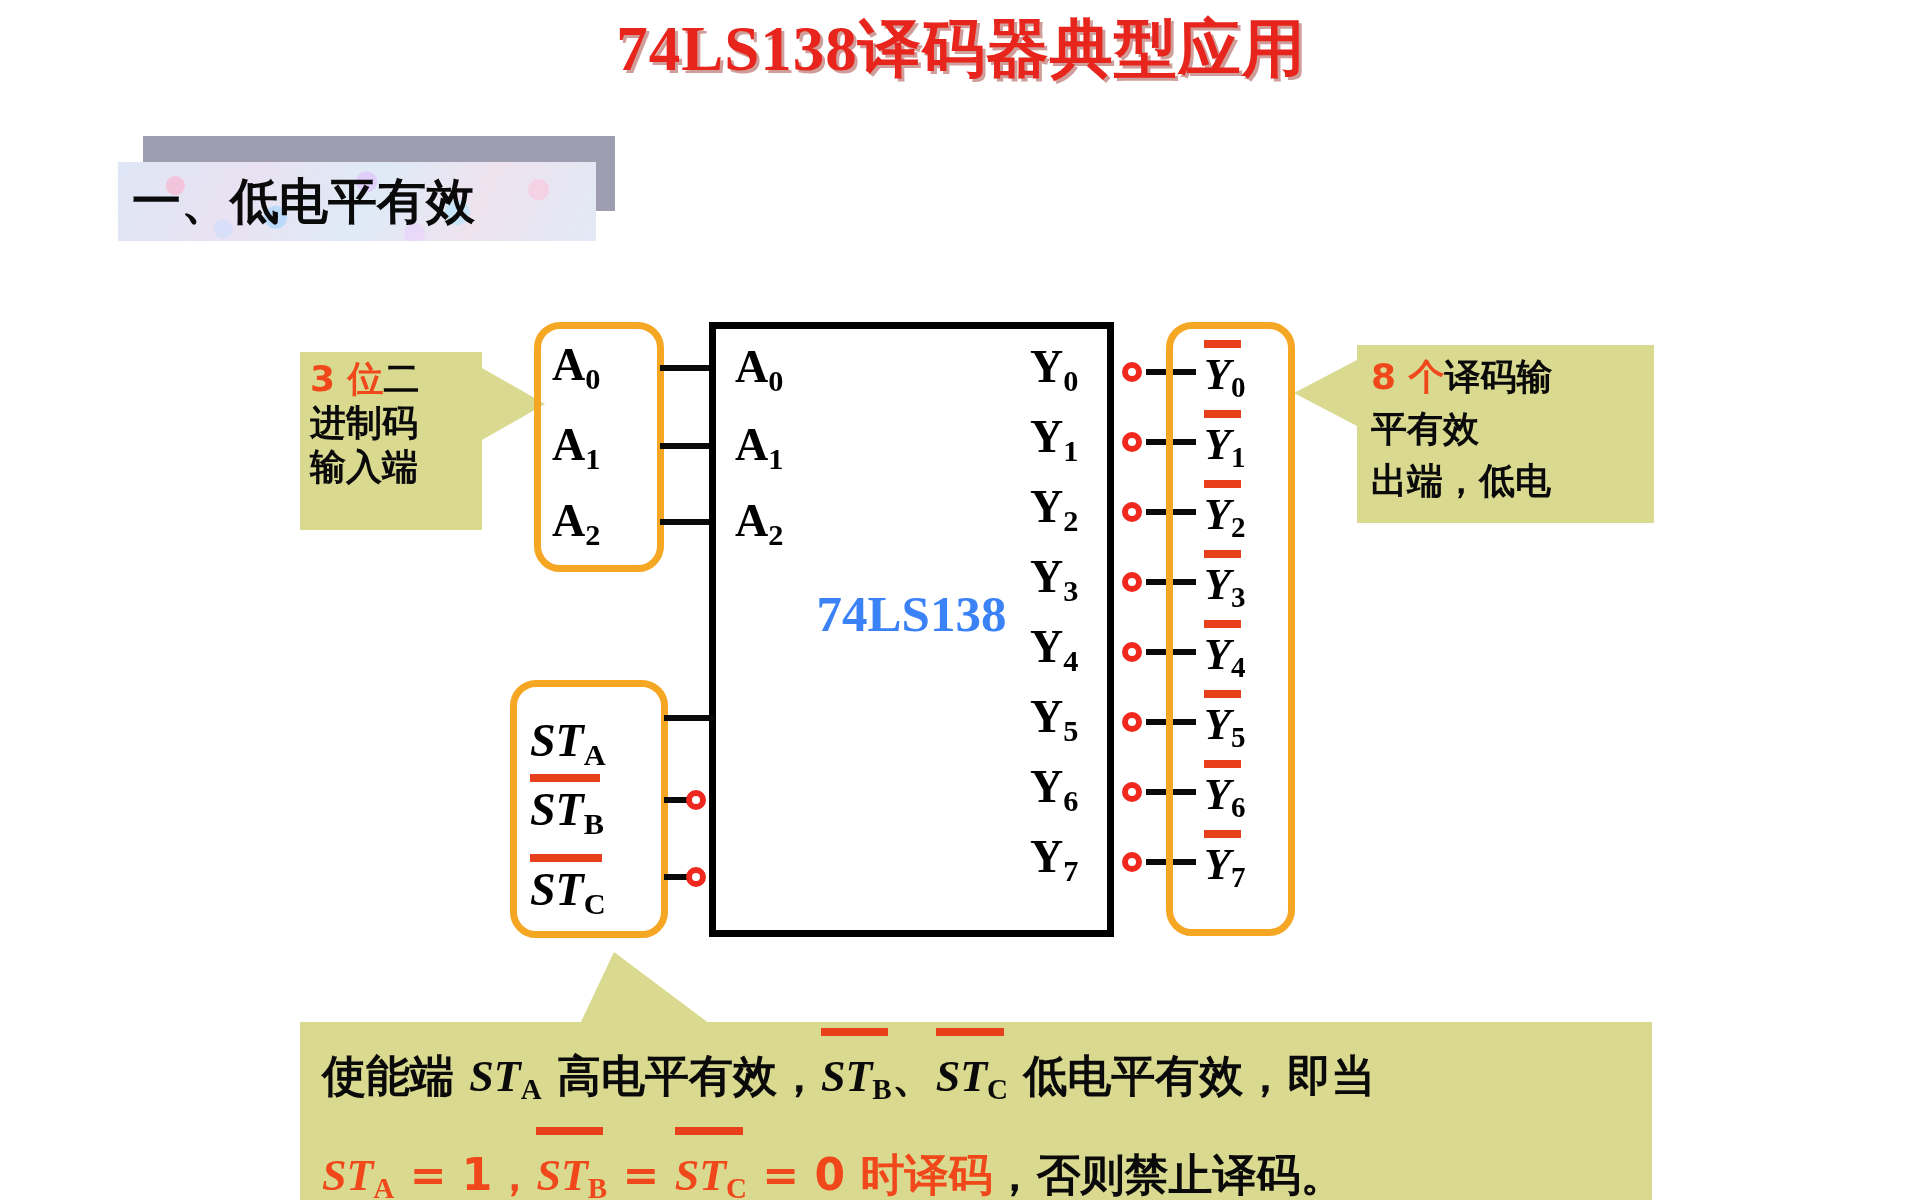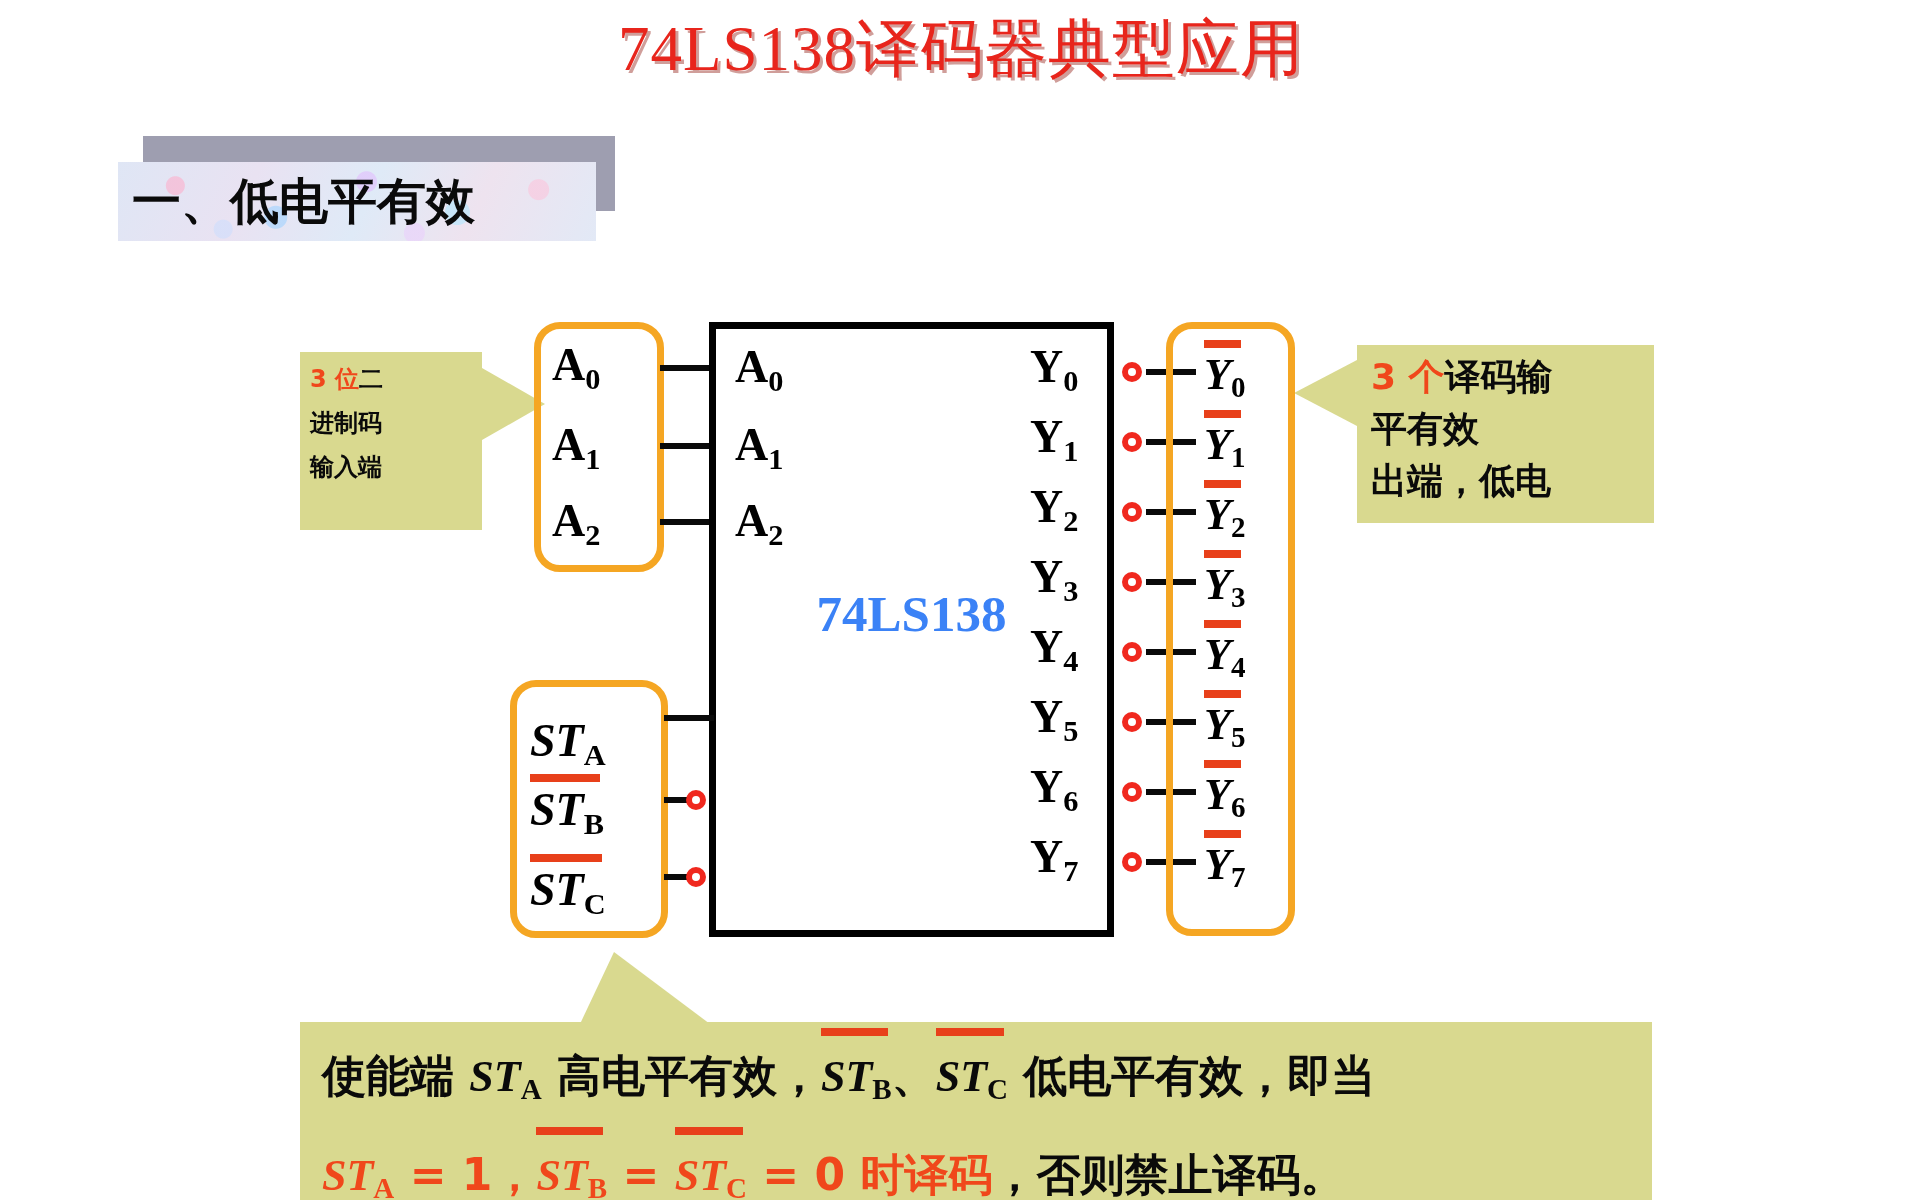--- a/index.html
+++ b/index.html
@@ -10,21 +10,21 @@
     overflow:hidden;
     position:relative;
   }
   .stage{position:absolute;left:0;top:0;width:1922px;height:1201px;}
 
   
   #page-title{
     position:absolute;left:0;top:6px;width:1922px;
     text-align:center;
     font-family:"Liberation Serif","DejaVu Serif",serif;
-    font-weight:normal;
+    font-weight:bold;
     font-size:63px;
     color:#e8251c;
     letter-spacing:1px;
     text-shadow:3px 3px 0 rgba(150,40,30,.45);
     white-space:nowrap;
   }
 
   
   #section-heading{position:absolute;left:118px;top:136px;width:497px;height:105px;}
   #section-shadow{
@@ -115,21 +115,21 @@
     position:absolute;background:#d9d98f;
     font-family:"DejaVu Sans","Liberation Sans",sans-serif;
     font-weight:bold;color:#0a0a0a;
     box-sizing:border-box;
   }
   .accent{color:#f0471b;}
   .arrow{position:absolute;width:0;height:0;}
 
   #callout-left{
     left:300px;top:352px;width:182px;height:178px;
-    font-size:24px;line-height:44px;padding:5px 8px 0 10px;
+    font-size:36px;line-height:44px;padding:5px 8px 0 10px;
   }
   #callout-left-arrow{
     left:482px;top:368px;
     border-top:36px solid transparent;
     border-bottom:36px solid transparent;
     border-left:63px solid #d9d98f;
   }
   #callout-right{
     left:1357px;top:345px;width:297px;height:178px;
     font-size:36px;line-height:52px;padding:6px 8px 0 14px;
@@ -170,21 +170,21 @@
   </div>
 
   <div class="callout" id="callout-left">
     <div><span class="accent">3 位</span><span>二</span></div>
     <div>进制码</div>
     <div>输入端</div>
   </div>
   <div class="arrow" id="callout-left-arrow"></div>
 
   <div class="callout" id="callout-right">
-    <div><span class="accent">3 个</span><span>译码输</span></div>
+    <div><span class="accent">8 个</span><span>译码输</span></div>
     <div>平有效</div>
     <div>出端，低电</div>
   </div>
   <div class="arrow" id="callout-right-arrow"></div>
 
   <div class="frame" style="left:534px;top:322px;width:130px;height:250px;"></div>
   <div class="pin-in-label" style="left:552px;top:338px;">
     <span>A</span><span class="sub">0</span>
   </div>
   <div class="pin-in-label" style="left:552px;top:418px;">

